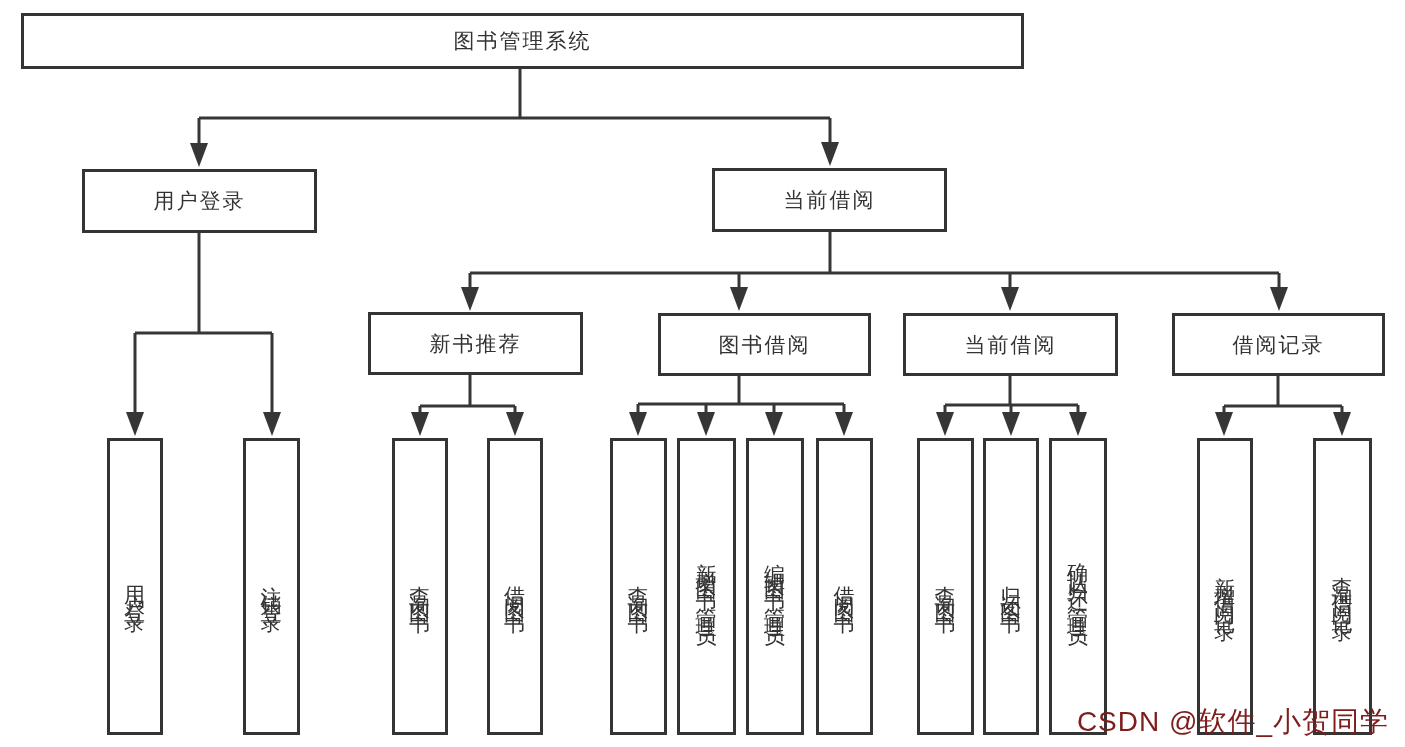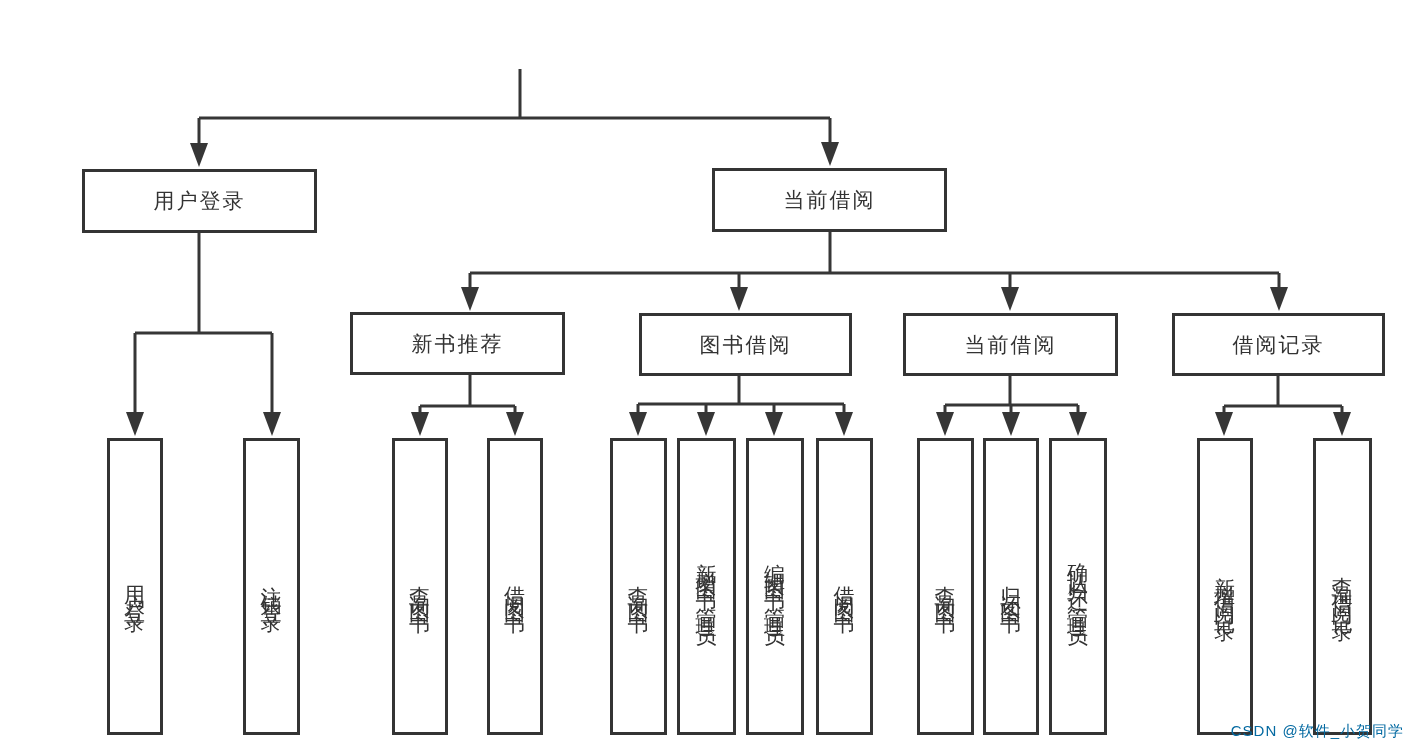--- a/index.html
+++ b/index.html
@@ -51,24 +51,24 @@
   .vbox > span {
     writing-mode: vertical-rl;
     text-orientation: mixed;
     font-size: 21px;
     line-height: 1.0;
     letter-spacing: 9px;
     white-space: nowrap;
   }
   .watermark {
     position: absolute;
-    right: 1px;
+    right: 16px;
     bottom: 6px;
-    font-size: 15px;
-    color: #0369a1;
+    font-size: 28px;
+    color: #7f1d1d;
     letter-spacing: 1px;
     white-space: nowrap;
   }
 </style>
 </head>
 <body>
 
 <div class="canvas">
 
   <svg class="edges" viewBox="0 0 1405 747">
@@ -107,26 +107,27 @@
       <polygon points="1002,412 1020,412 1011,436"></polygon>
       <polygon points="1069,412 1087,412 1078,436"></polygon>
     </g>
     <g>
       <path d="M1278 375 V406 M1224 406 H1342 M1224 406 V414 M1342 406 V414"></path>
       <polygon points="1215,412 1233,412 1224,436"></polygon>
       <polygon points="1333,412 1351,412 1342,436"></polygon>
     </g>
   </svg>
 
+  <div class="hbox" style="left:21px; top:13px; width:1003px; height:56px;">图书管理系统</div>
 
   <div class="hbox" style="left:82px; top:169px; width:235px; height:64px;">用户登录</div>
   <div class="hbox" style="left:712px; top:168px; width:235px; height:64px;">当前借阅</div>
 
-  <div class="hbox" style="left:350px; top:312px; width:215px; height:63px;">新书推荐</div>
-  <div class="hbox" style="left:639px; top:313px; width:213px; height:63px;">图书借阅</div>
+  <div class="hbox" style="left:368px; top:312px; width:215px; height:63px;">新书推荐</div>
+  <div class="hbox" style="left:658px; top:313px; width:213px; height:63px;">图书借阅</div>
   <div class="hbox" style="left:903px; top:313px; width:215px; height:63px;text-align:right;">当前借阅</div>
   <div class="hbox" style="left:1172px; top:313px; width:213px; height:63px;">借阅记录</div>
 
   <div class="vbox" style="left:107px; top:438px; width:56px; height:297px;">
     <span>用户登录</span>
   </div>
   <div class="vbox" style="left:243px; top:438px; width:57px; height:297px;">
     <span>注销登录</span>
   </div>
 

